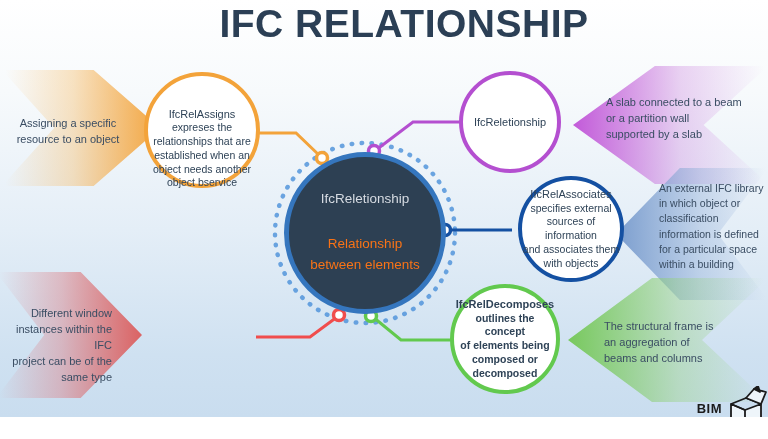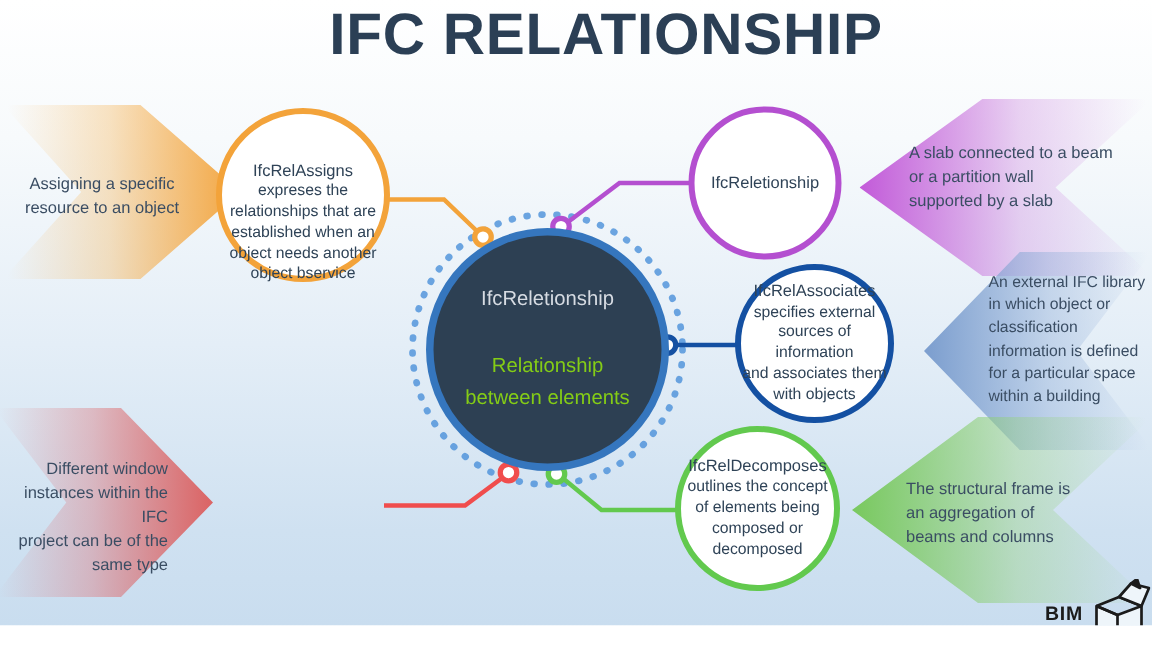--- a/index.html
+++ b/index.html
@@ -35,33 +35,33 @@
   
   .node{position:absolute;border-radius:50%;background:#ffffff;box-sizing:border-box;
     display:flex;align-items:center;justify-content:center;}
   .node-text{text-align:center;color:#2f4357;}
   .node-label{font-size:11px;line-height:1.3;}
   .node-desc{font-size:10.5px;line-height:1.32;white-space:pre-line;}
   .node-assigns{left:144px;top:72px;width:116px;height:116px;border:4px solid #f3a33a;}
   .node-assigns .node-text{width:124px;margin-top:37px;}
   .node-connects{left:459px;top:71px;width:102px;height:102px;border:4px solid #b44fd0;}
   .node-connects .node-text{width:112px;}
-  .node-associates{left:490px;top:176px;width:106px;height:106px;border:4px solid #1450a2;}
+  .node-associates{left:518px;top:176px;width:106px;height:106px;border:4px solid #1450a2;}
   .node-associates .node-text{width:116px;}
   .node-defines{left:144px;top:269px;width:112px;height:112px;border:4px solid #f04d4d;}
   .node-defines .node-text{width:122px;}
   .node-decomposes{left:450px;top:284px;width:110px;height:110px;border:4px solid #62c94e;}
-  .node-decomposes .node-text{width:118px;}
+  .node-decomposes .node-text{width:118px;font-weight:bold;}
 
   
   .center-node{position:absolute;left:284px;top:152px;width:162px;height:162px;border-radius:50%;
     background:#2d4053;border:5px solid #3576be;box-sizing:border-box;
     display:flex;flex-direction:column;align-items:center;justify-content:center;gap:28px;}
   .center-line1{font-size:13.5px;color:#d6dbe2;}
-  .center-line2{font-size:13.5px;color:#84cc16;text-align:center;white-space:pre-line;line-height:1.5;}
+  .center-line2{font-size:13.5px;color:#f97316;text-align:center;white-space:pre-line;line-height:1.5;}
 
   
   .logo{position:absolute;left:668px;top:378px;width:100px;display:flex;align-items:center;gap:3px;}
   .logo-textcol{width:54px;text-align:right;color:#1b1b1b;}
   .logo-bim{font-size:13px;font-weight:900;letter-spacing:.5px;line-height:1.05;margin-top:24px;}
   .logo-corner{font-size:19px;font-weight:700;line-height:1.1;}
   .logo-url{font-size:4.5px;font-weight:700;letter-spacing:.2px;margin-top:1px;}
 </style>
 </head>
 <body>

